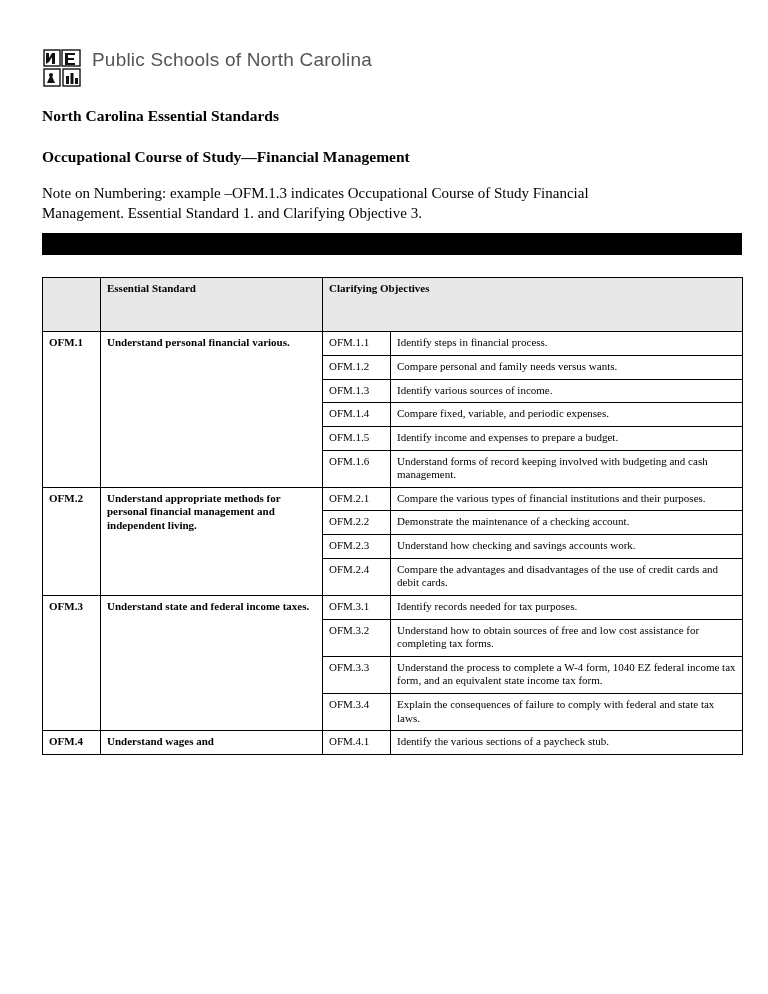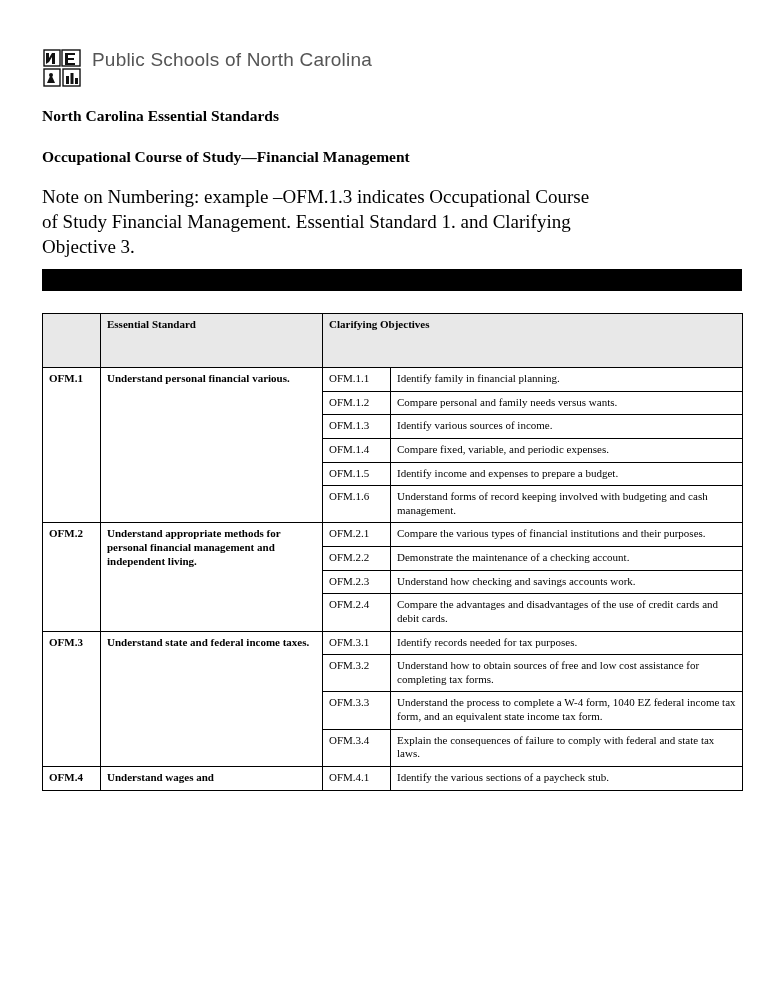--- a/index.html
+++ b/index.html
@@ -66,21 +66,21 @@
     margin: 0 0 20px 0;
   }
   .doc-title-2 {
     font-family: "Liberation Serif", serif;
     font-size: 15.5px;
     font-weight: bold;
     line-height: 1.35;
     margin: 8px 0 16px 0;
   }
   .note {
-    font-size: 19px;
+    font-size: 15px;
     line-height: 1.32;
     margin: 0 0 8px 0;
     max-width: 560px;
   }
 
   
   .banner {
     background: #000000;
     height: 22px;
     width: 700px;
@@ -185,21 +185,21 @@
         <td>Essential Standard</td>
         <td colspan="2">Clarifying Objectives</td>
       </tr>
     </thead>
     <tbody>
 
       <tr>
         <td class="code" rowspan="6">OFM.1</td>
         <td class="std-text" rowspan="6">Understand personal financial various.</td>
         <td class="obj-code">OFM.1.1</td>
-        <td class="obj-text">Identify family in financial planning.</td>
+        <td class="obj-text">Identify steps in financial process.</td>
       </tr>
       <tr>
         <td class="obj-code">OFM.1.2</td>
         <td class="obj-text">Compare personal and family needs versus wants.</td>
       </tr>
       <tr>
         <td class="obj-code">OFM.1.3</td>
         <td class="obj-text">Identify various sources of income.</td>
       </tr>
       <tr>

